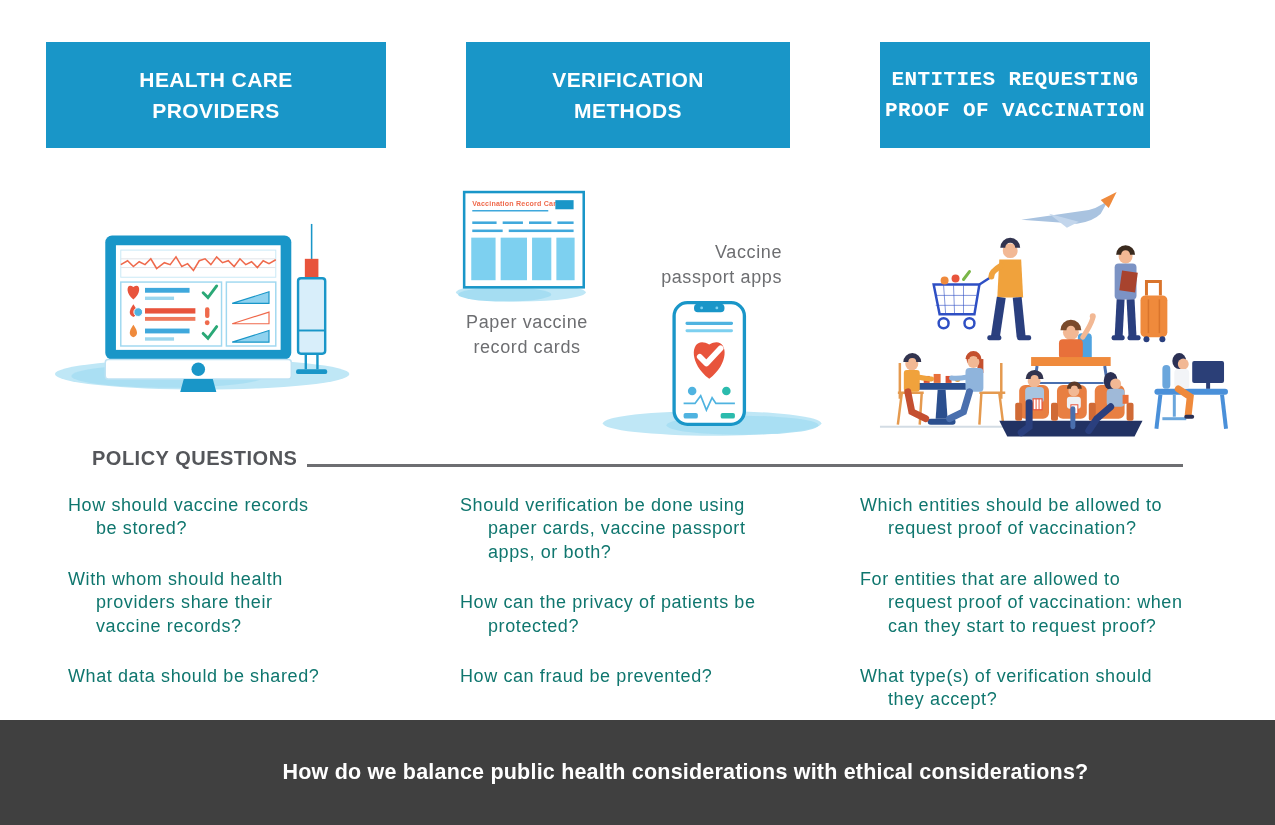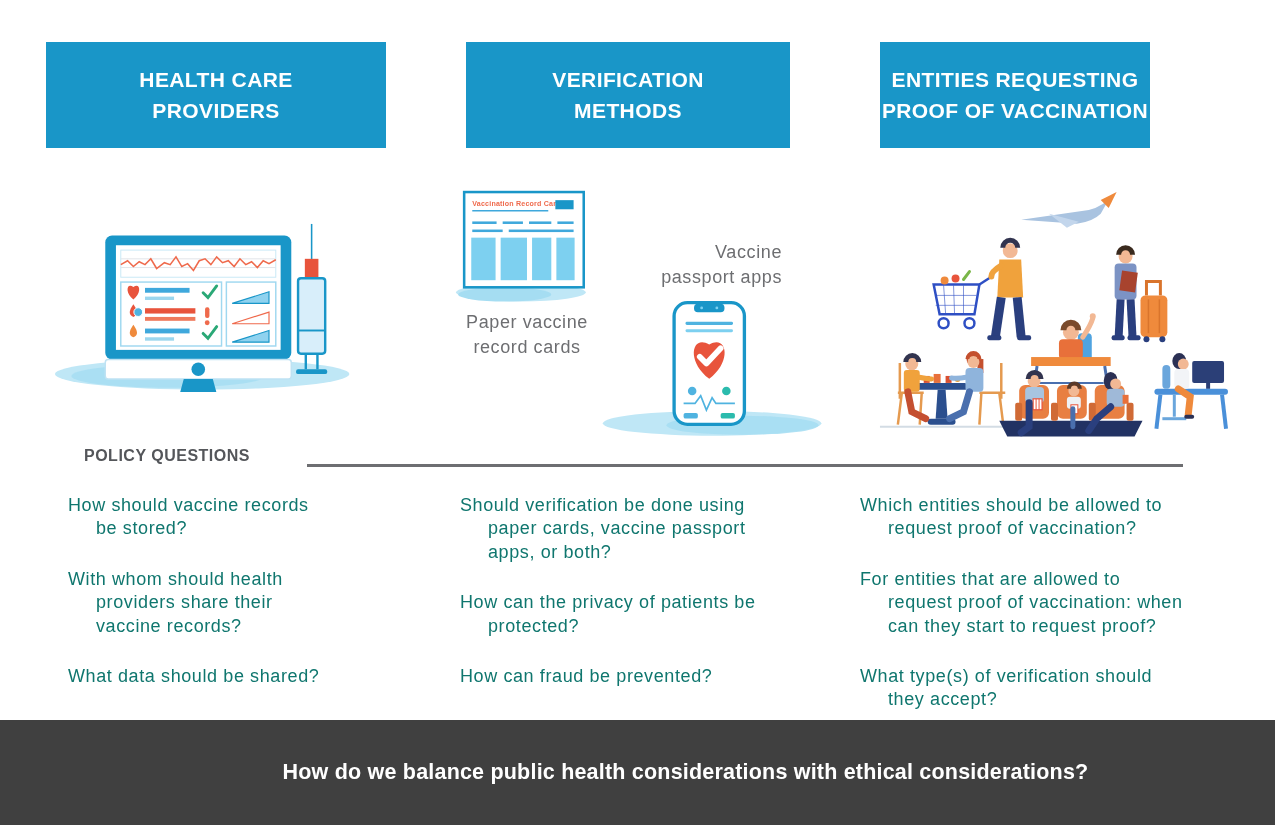--- a/index.html
+++ b/index.html
@@ -7,32 +7,32 @@
     position:relative; width:1275px; height:825px; background:#ffffff; overflow:hidden;
     font-family:"Liberation Sans","DejaVu Sans",sans-serif;
   }
   .header-bar {
     position:absolute; top:42px; height:106px; background:#1996c8; color:#ffffff;
     display:flex; align-items:center; justify-content:center; text-align:center;
     font-weight:bold; font-size:21px; line-height:1.5; letter-spacing:0.4px; white-space:pre-line;
   }
   #header-1 { left:46px;  width:340px; }
   #header-2 { left:466px; width:324px; }
-  #header-3 { left:880px; width:270px; }
+  #header-3 { left:880px; width:270px;font-family:Liberation Mono, monospace; }
 
   .illus { position:absolute; }
   .caption {
     position:absolute; color:#6d6e71; font-size:18px; line-height:1.38; letter-spacing:0.6px;
     text-align:center; white-space:pre-line;
   }
   #paper-caption   { left:442px; top:310px; width:170px; }
   #passport-label  { left:612px; top:240px; width:170px;text-align:right; }
 
   .policy-heading {
-    position:absolute; left:84px; top:447px; font-size:16px; font-weight:bold;
+    position:absolute; left:92px; top:447px; font-size:20px; font-weight:bold;
     color:#54565a; letter-spacing:0.5px;
   }
   .policy-line {
     position:absolute; left:307px; top:464px; width:876px; height:0; border-top:3px solid #6d6e71;
   }
   .qcol { position:absolute; top:494px; display:flex; flex-direction:column; gap:27px; }
   #qcol-1 { left:68px;  width:312px; }
   #qcol-2 { left:452px; width:356px;margin-left:8px; }
   #qcol-3 { left:860px; width:352px; }
   .question {

